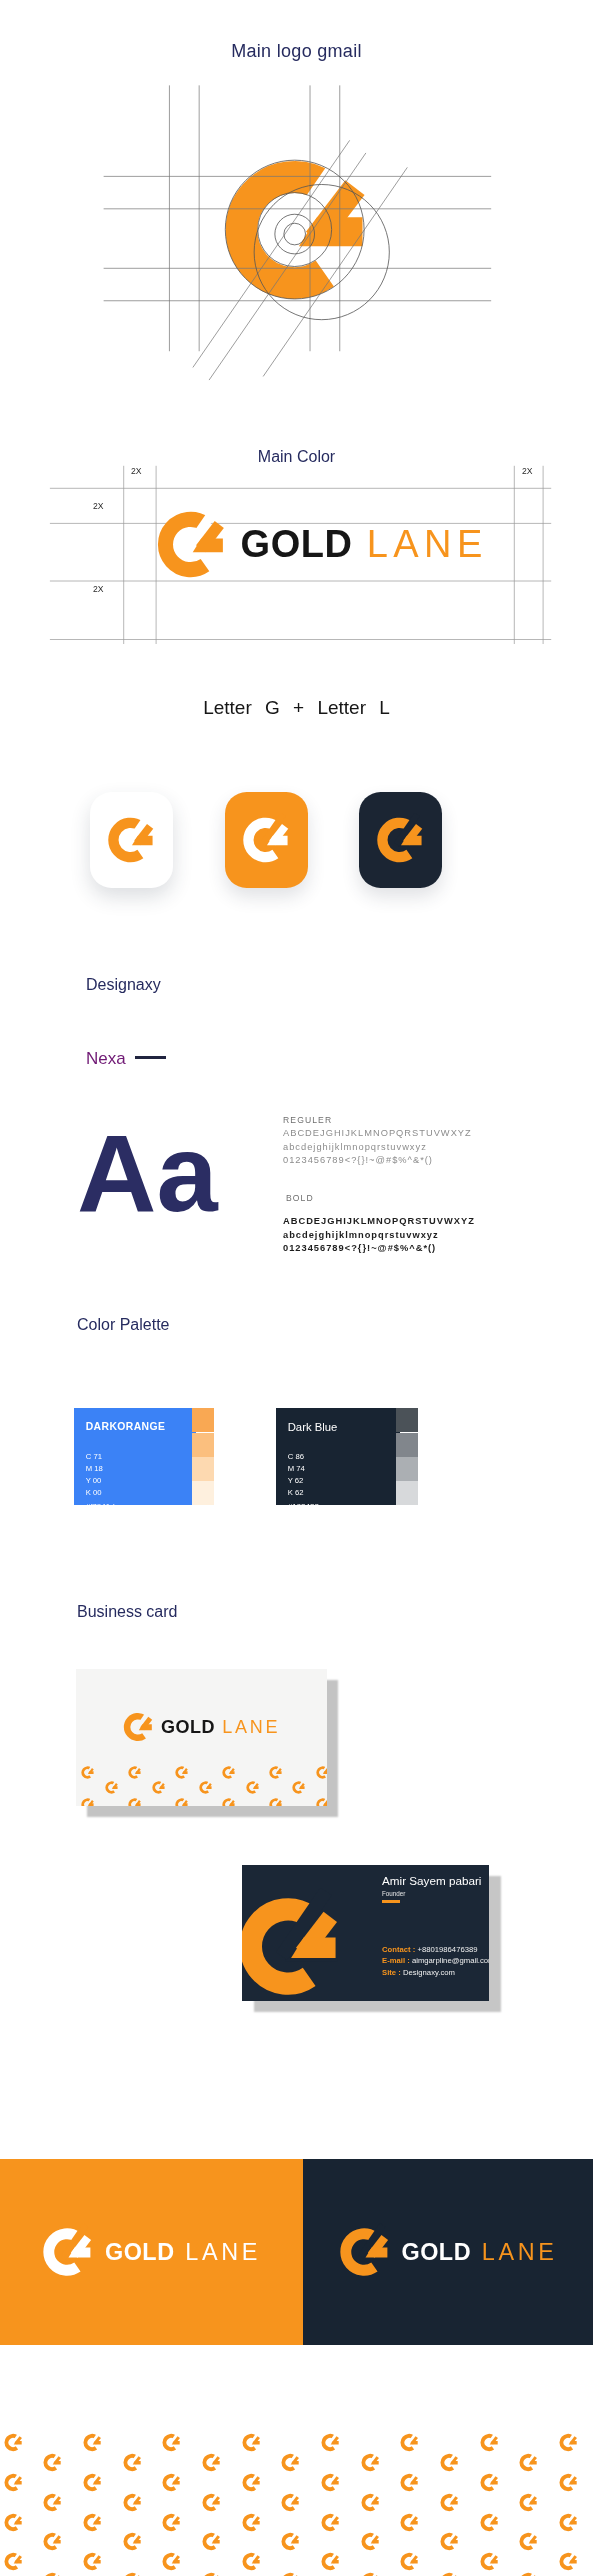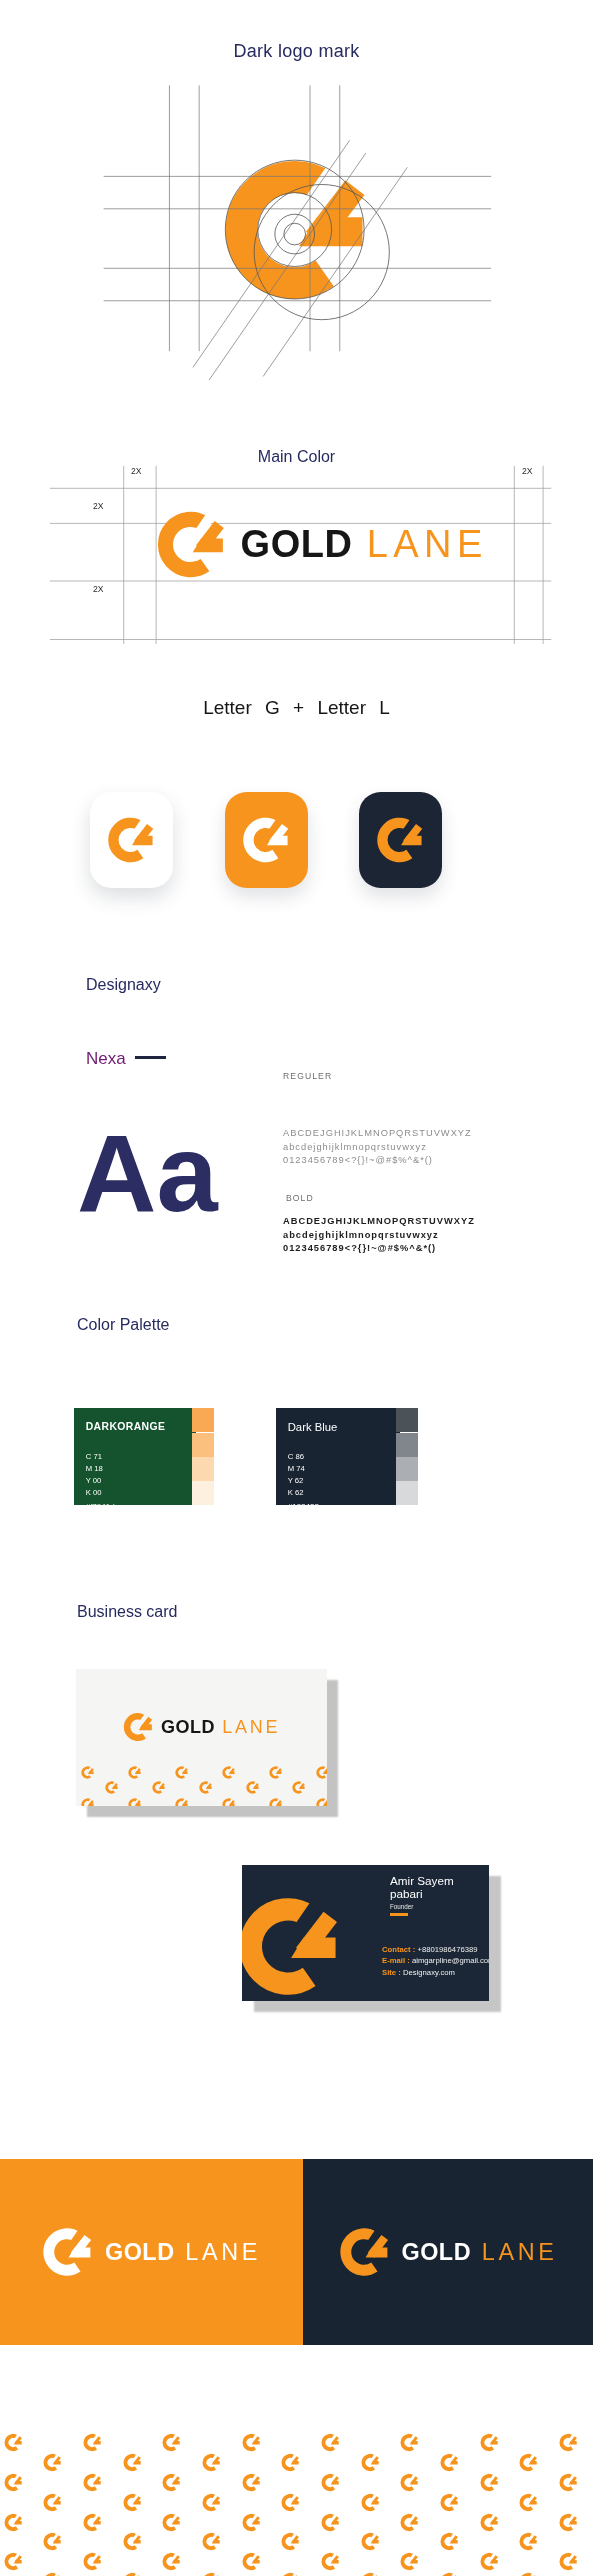--- a/index.html
+++ b/index.html
@@ -72,21 +72,21 @@
     <path d="M 68.1 83.7 A 35 35 0 1 1 68.1 26.3" fill="none" stroke="currentColor" stroke-width="21"></path>
     <rect x="46" y="65.8" width="49" height="3.4" fill="var(--bg,#fff)"></rect>
     <line x1="42" y1="64" x2="84" y2="3" stroke="var(--bg,#fff)" stroke-width="13"></line>
     <line x1="62" y1="61" x2="88" y2="27" stroke="currentColor" stroke-width="16"></line>
     <polygon points="63,46.5 93,46.5 93,65.8 51,65.8" fill="currentColor"></polygon>
   </symbol>
 </svg>
 
 <div class="canvas">
 
-  <div class="abs center title-lg h-navy" style="top:41px">Dark logo mark</div>
+  <div class="abs center title-lg h-navy" style="top:41px">Main logo gmail</div>
 
   <svg class="abs" style="left:0;top:70px" width="593" height="311" viewBox="0 0 658 345">
     <use href="#gmark" x="246" y="85" width="168" height="185" style="color:#f7941d;--bg:#ffffff"></use>
     <g stroke="#777" stroke-width="0.8">
       <line x1="115" y1="118" x2="545" y2="118"></line>
       <line x1="115" y1="154" x2="545" y2="154"></line>
       <line x1="115" y1="220" x2="545" y2="220"></line>
       <line x1="115" y1="256" x2="545" y2="256"></line>
       <line x1="188" y1="17" x2="188" y2="312"></line>
       <line x1="221" y1="17" x2="221" y2="312"></line>
@@ -151,33 +151,33 @@
   </div>
 
   <div class="abs title-md h-navy" style="left:86px;top:976px">Designaxy</div>
 
   <div class="abs" style="left:86px;top:1049px">
     <span class="nexa">Nexa</span><span class="nexa-dash"></span>
   </div>
 
   <div class="abs big-aa" style="left:77px;top:1118px">Aa</div>
 
-  <div class="abs spec-label" style="left:283px;top:1071px">REGULER</div>
+  <div class="abs spec-label" style="left:283px;top:1115px">REGULER</div>
   <div class="abs spec-line" style="left:283px;top:1127px">ABCDEJGHIJKLMNOPQRSTUVWXYZ</div>
   <div class="abs spec-line" style="left:283px;top:1141px">abcdejghijklmnopqrstuvwxyz</div>
   <div class="abs spec-line" style="left:283px;top:1154px">0123456789&lt;?{}!~@#$%^&amp;*()</div>
 
   <div class="abs spec-label" style="left:286px;top:1193px">BOLD</div>
   <div class="abs spec-line-b" style="left:283px;top:1215px">ABCDEJGHIJKLMNOPQRSTUVWXYZ</div>
   <div class="abs spec-line-b" style="left:283px;top:1229px">abcdejghijklmnopqrstuvwxyz</div>
   <div class="abs spec-line-b" style="left:283px;top:1242px">0123456789&lt;?{}!~@#$%^&amp;*()</div>
 
   <div class="abs title-md h-navy" style="left:77px;top:1316px">Color Palette</div>
 
-  <div class="swatch" style="left: 74px; top: 1408px; width: 122px; padding: 0px; background: #14532d;">
+  <div class="swatch" style="left: 74px; top: 1408px; width: 122px; padding: 0px; background: #3b82f6;">
     <div class="swatch-name" style="position:absolute;left:11.7px;top:12.6px">DARKORANGE</div>
     <div style="position:absolute;left:11.7px;top:43px">
       <div class="cmyk">C  71</div>
       <div class="cmyk">M  18</div>
       <div class="cmyk">Y  00</div>
       <div class="cmyk">K  00</div>
       <div class="hexv">#f7941d</div>
     </div>
   </div>
   <div class="tint" style="left: 192px; top: 1408px; background: rgb(249, 168, 83);"></div>
@@ -262,21 +262,21 @@
         <svg viewBox="0 0 100 110" style="position: absolute; left: 240px; top: 34px; width: 13.5px; height: 15px; color: rgb(247, 148, 29); --bg: #f5f5f4;">
           <use href="#gmark"></use>
         </svg>
       </div>
   </div>
 
   <div class="bcard-back">
     <svg style="position:absolute;left:-5.4px;top:23.4px" width="106" height="117" viewBox="0 0 100 110" style2="">
         <use href="#gmark" style="color:#f7941d;--bg:#1b2736"></use>
       </svg>
-    <div style="position:absolute;left:148px;top:9px">
+    <div style="position:absolute;left:140px;top:9px">
       <div class="bc-name">Amir Sayem pabari</div>
       <div class="bc-role">Founder</div>
       <div class="bc-underline"></div>
     </div>
     <div style="position:absolute;left:140px;top:79px">
       <div class="bc-row">
         <span class="bc-label">Contact :</span>
         <span class="bc-val">+8801986476389</span>
       </div>
       <div class="bc-row">

